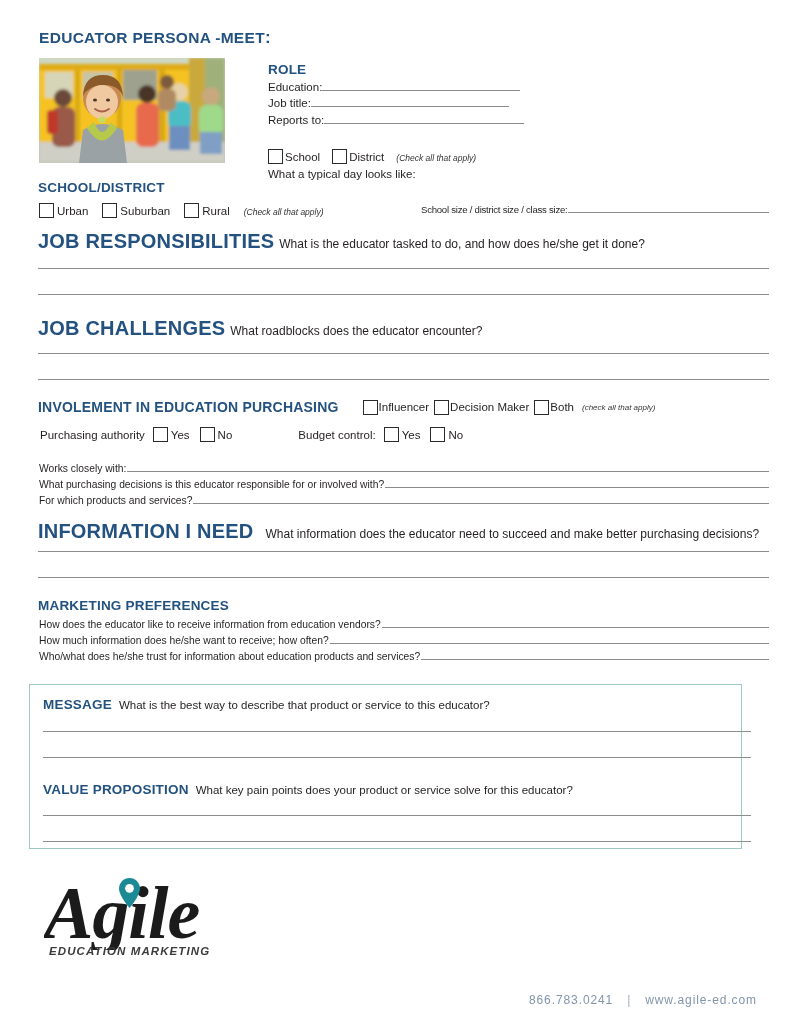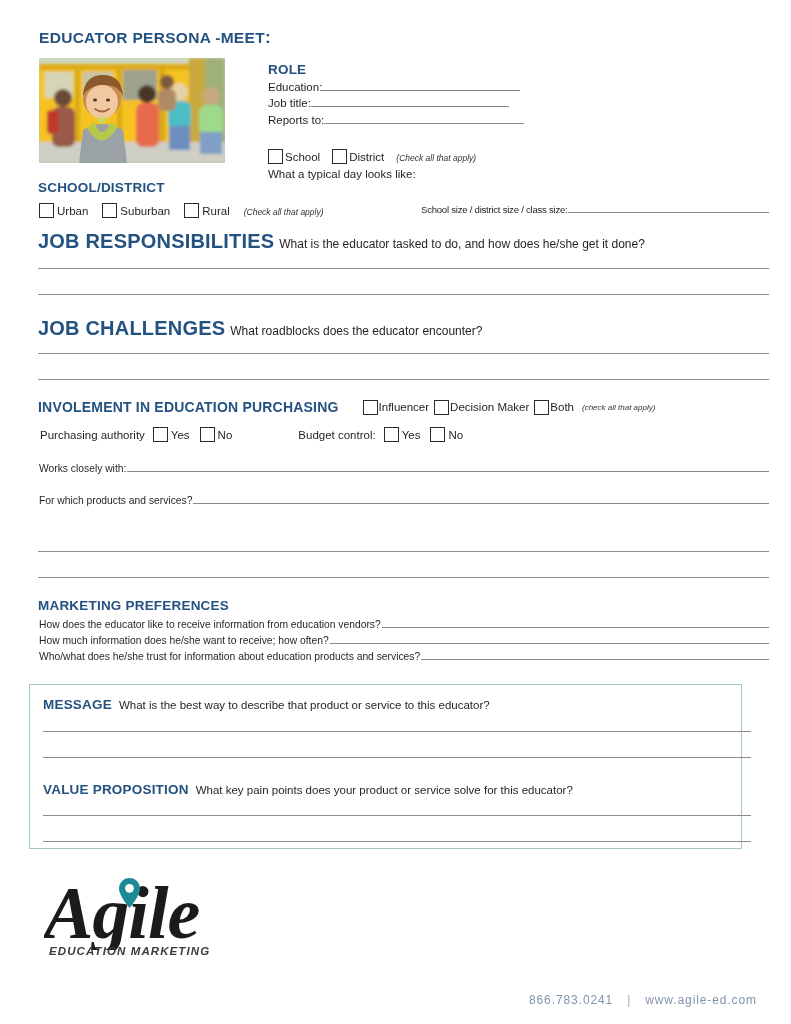--- a/index.html
+++ b/index.html
@@ -378,25 +378,32 @@
     <span class="cbox"></span>
       <span class="tx">Yes</span>
       <span class="cbox"></span>
       <span class="tx">No</span>
   </div>
 
   <div class="frow" style="top:461px">
     <span>Works closely with:</span>
       <span class="fl"></span>
   </div>
+  <div class="frow" style="top:477px">
+    <span>What purchasing decisions is this educator responsible for or involved with?</span>
+      <span class="fl"></span>
+  </div>
   <div class="frow" style="top:493px">
     <span>For which products and services?</span>
       <span class="fl"></span>
   </div>
 
+  <div class="sec" style="top:520px">
+    <span class="hd h">INFORMATION I NEED</span><span class="q" style="margin-left:12px">What information does the educator need to succeed and make better purchasing decisions?</span>
+  </div>
   <div class="lines" style="top:551px">
     <div class="rule"></div>
     <div class="rule"></div>
   </div>
 
   <div class="sec" style="top:596px">
     <span class="hd h small">MARKETING PREFERENCES</span>
   </div>
   <div class="frow" style="top:617px">
     <span>How does the educator like to receive information from education vendors?</span>

